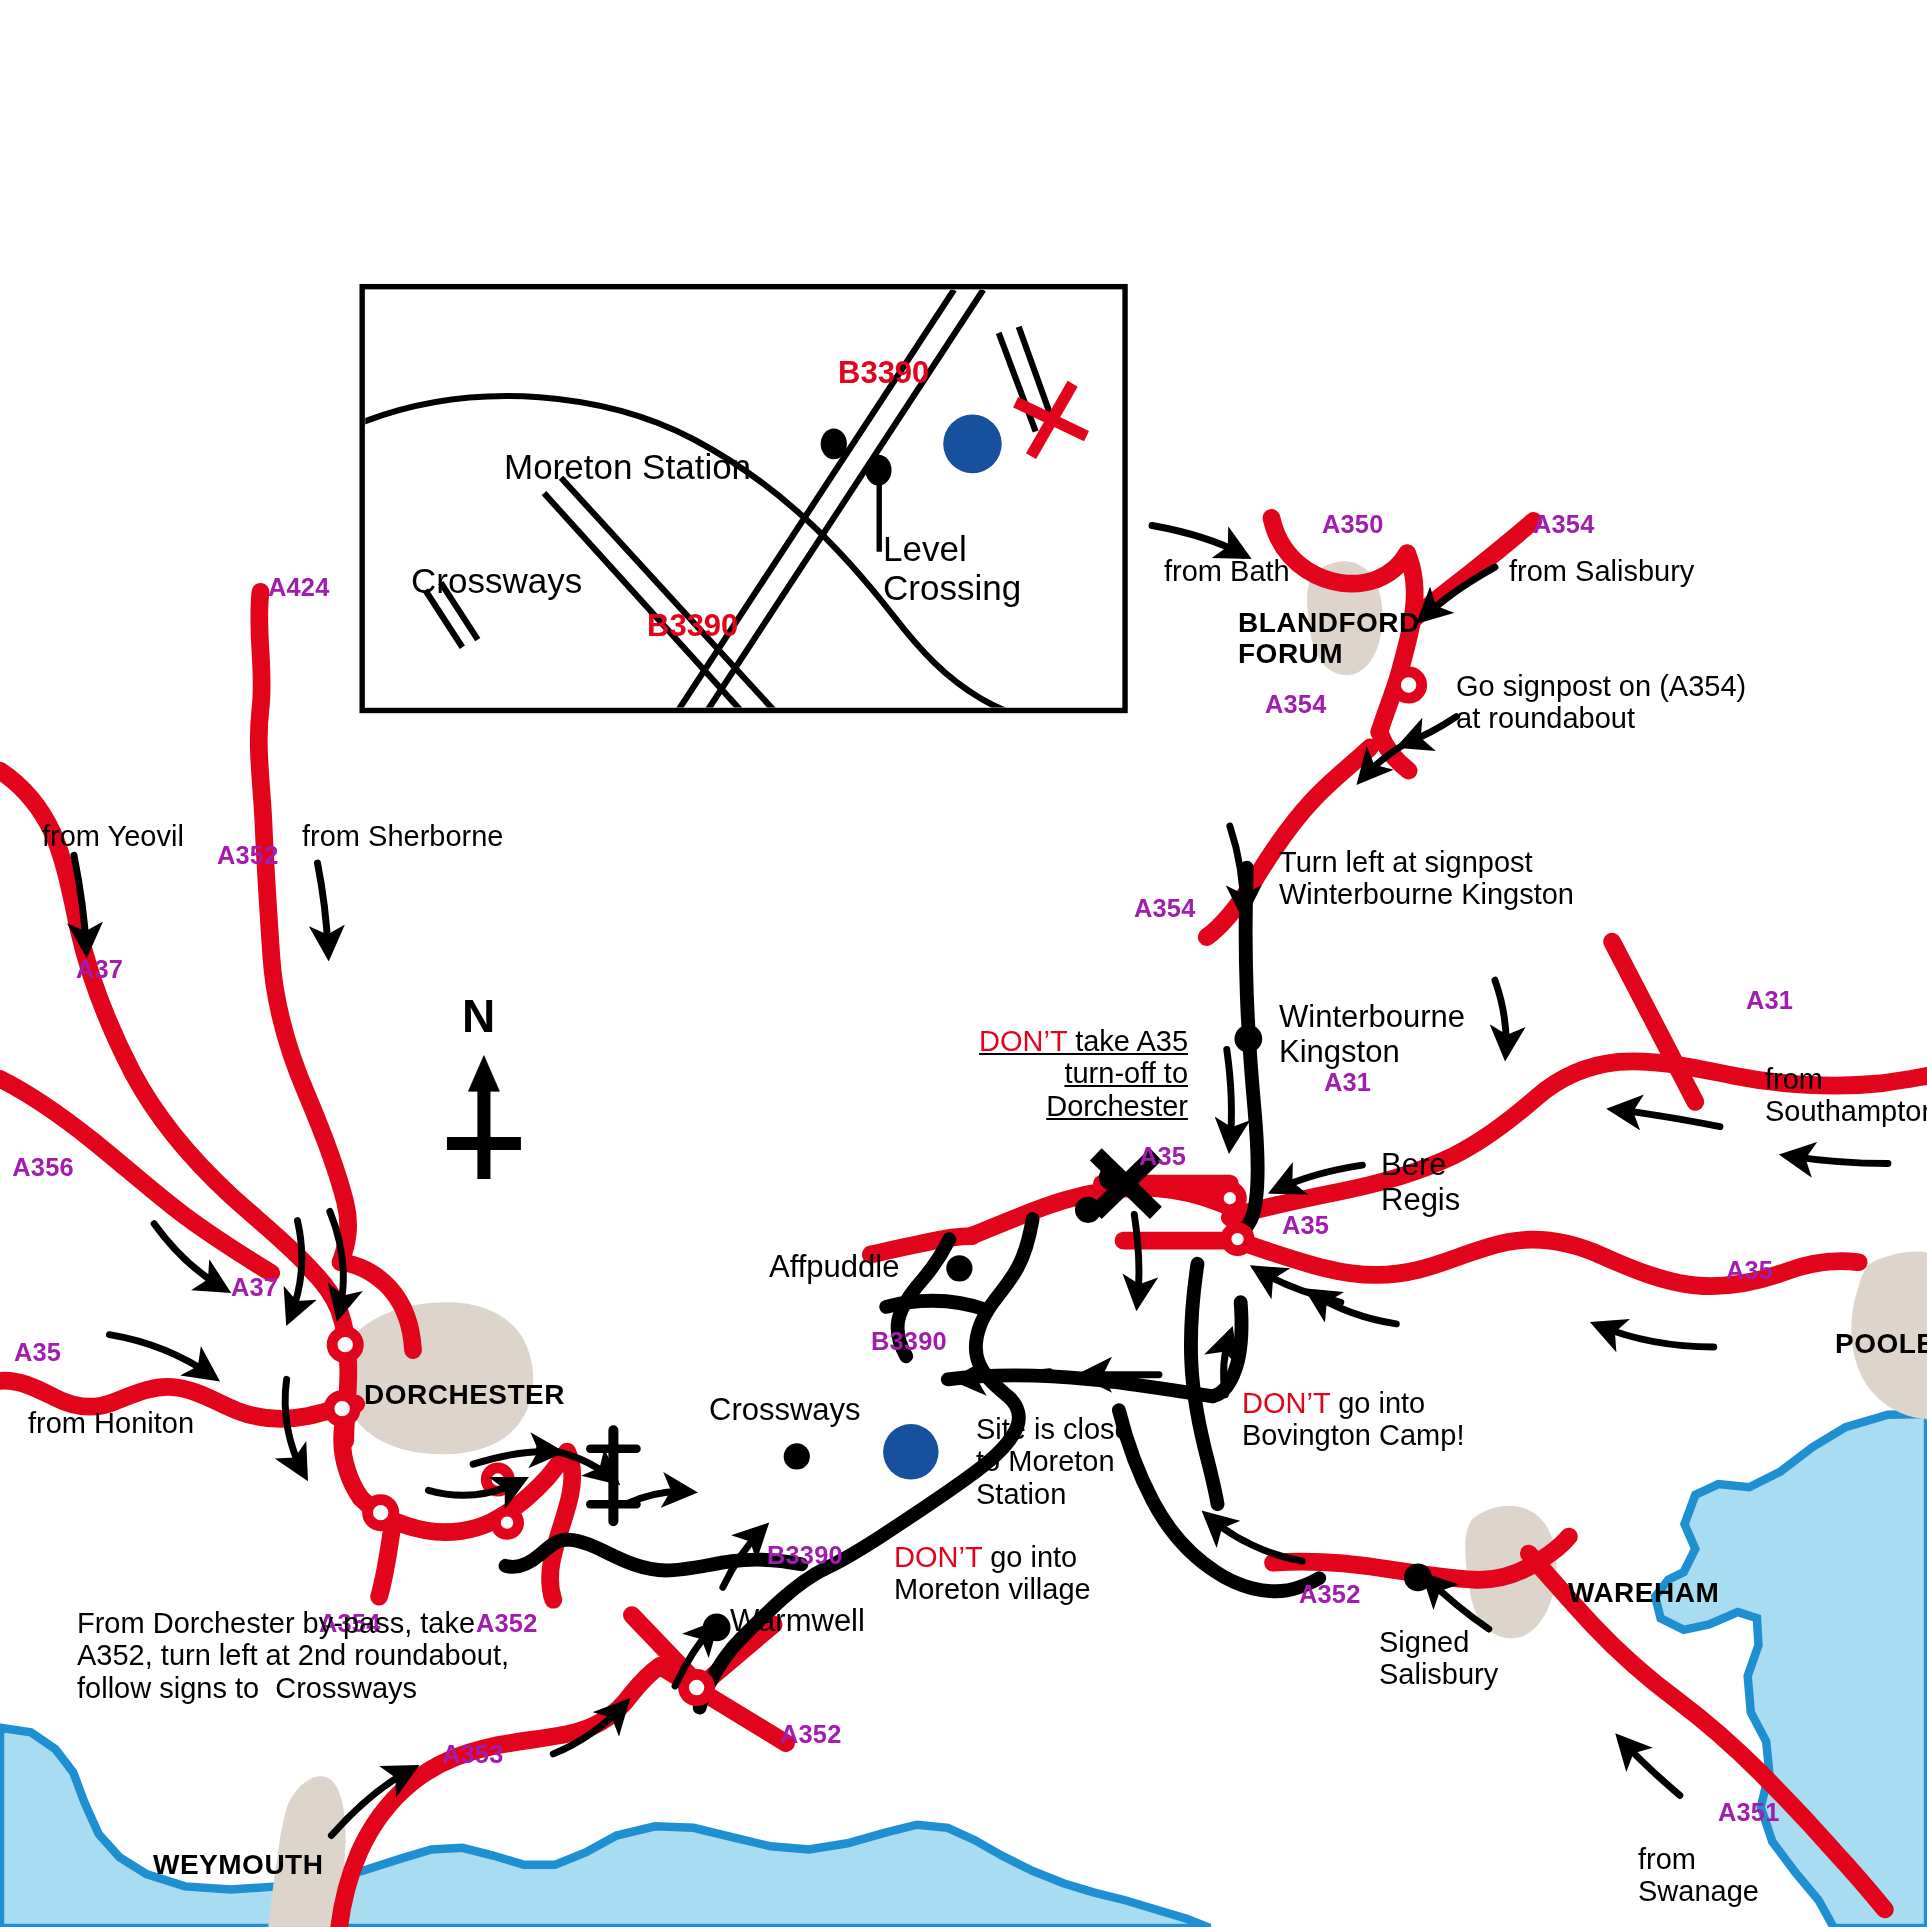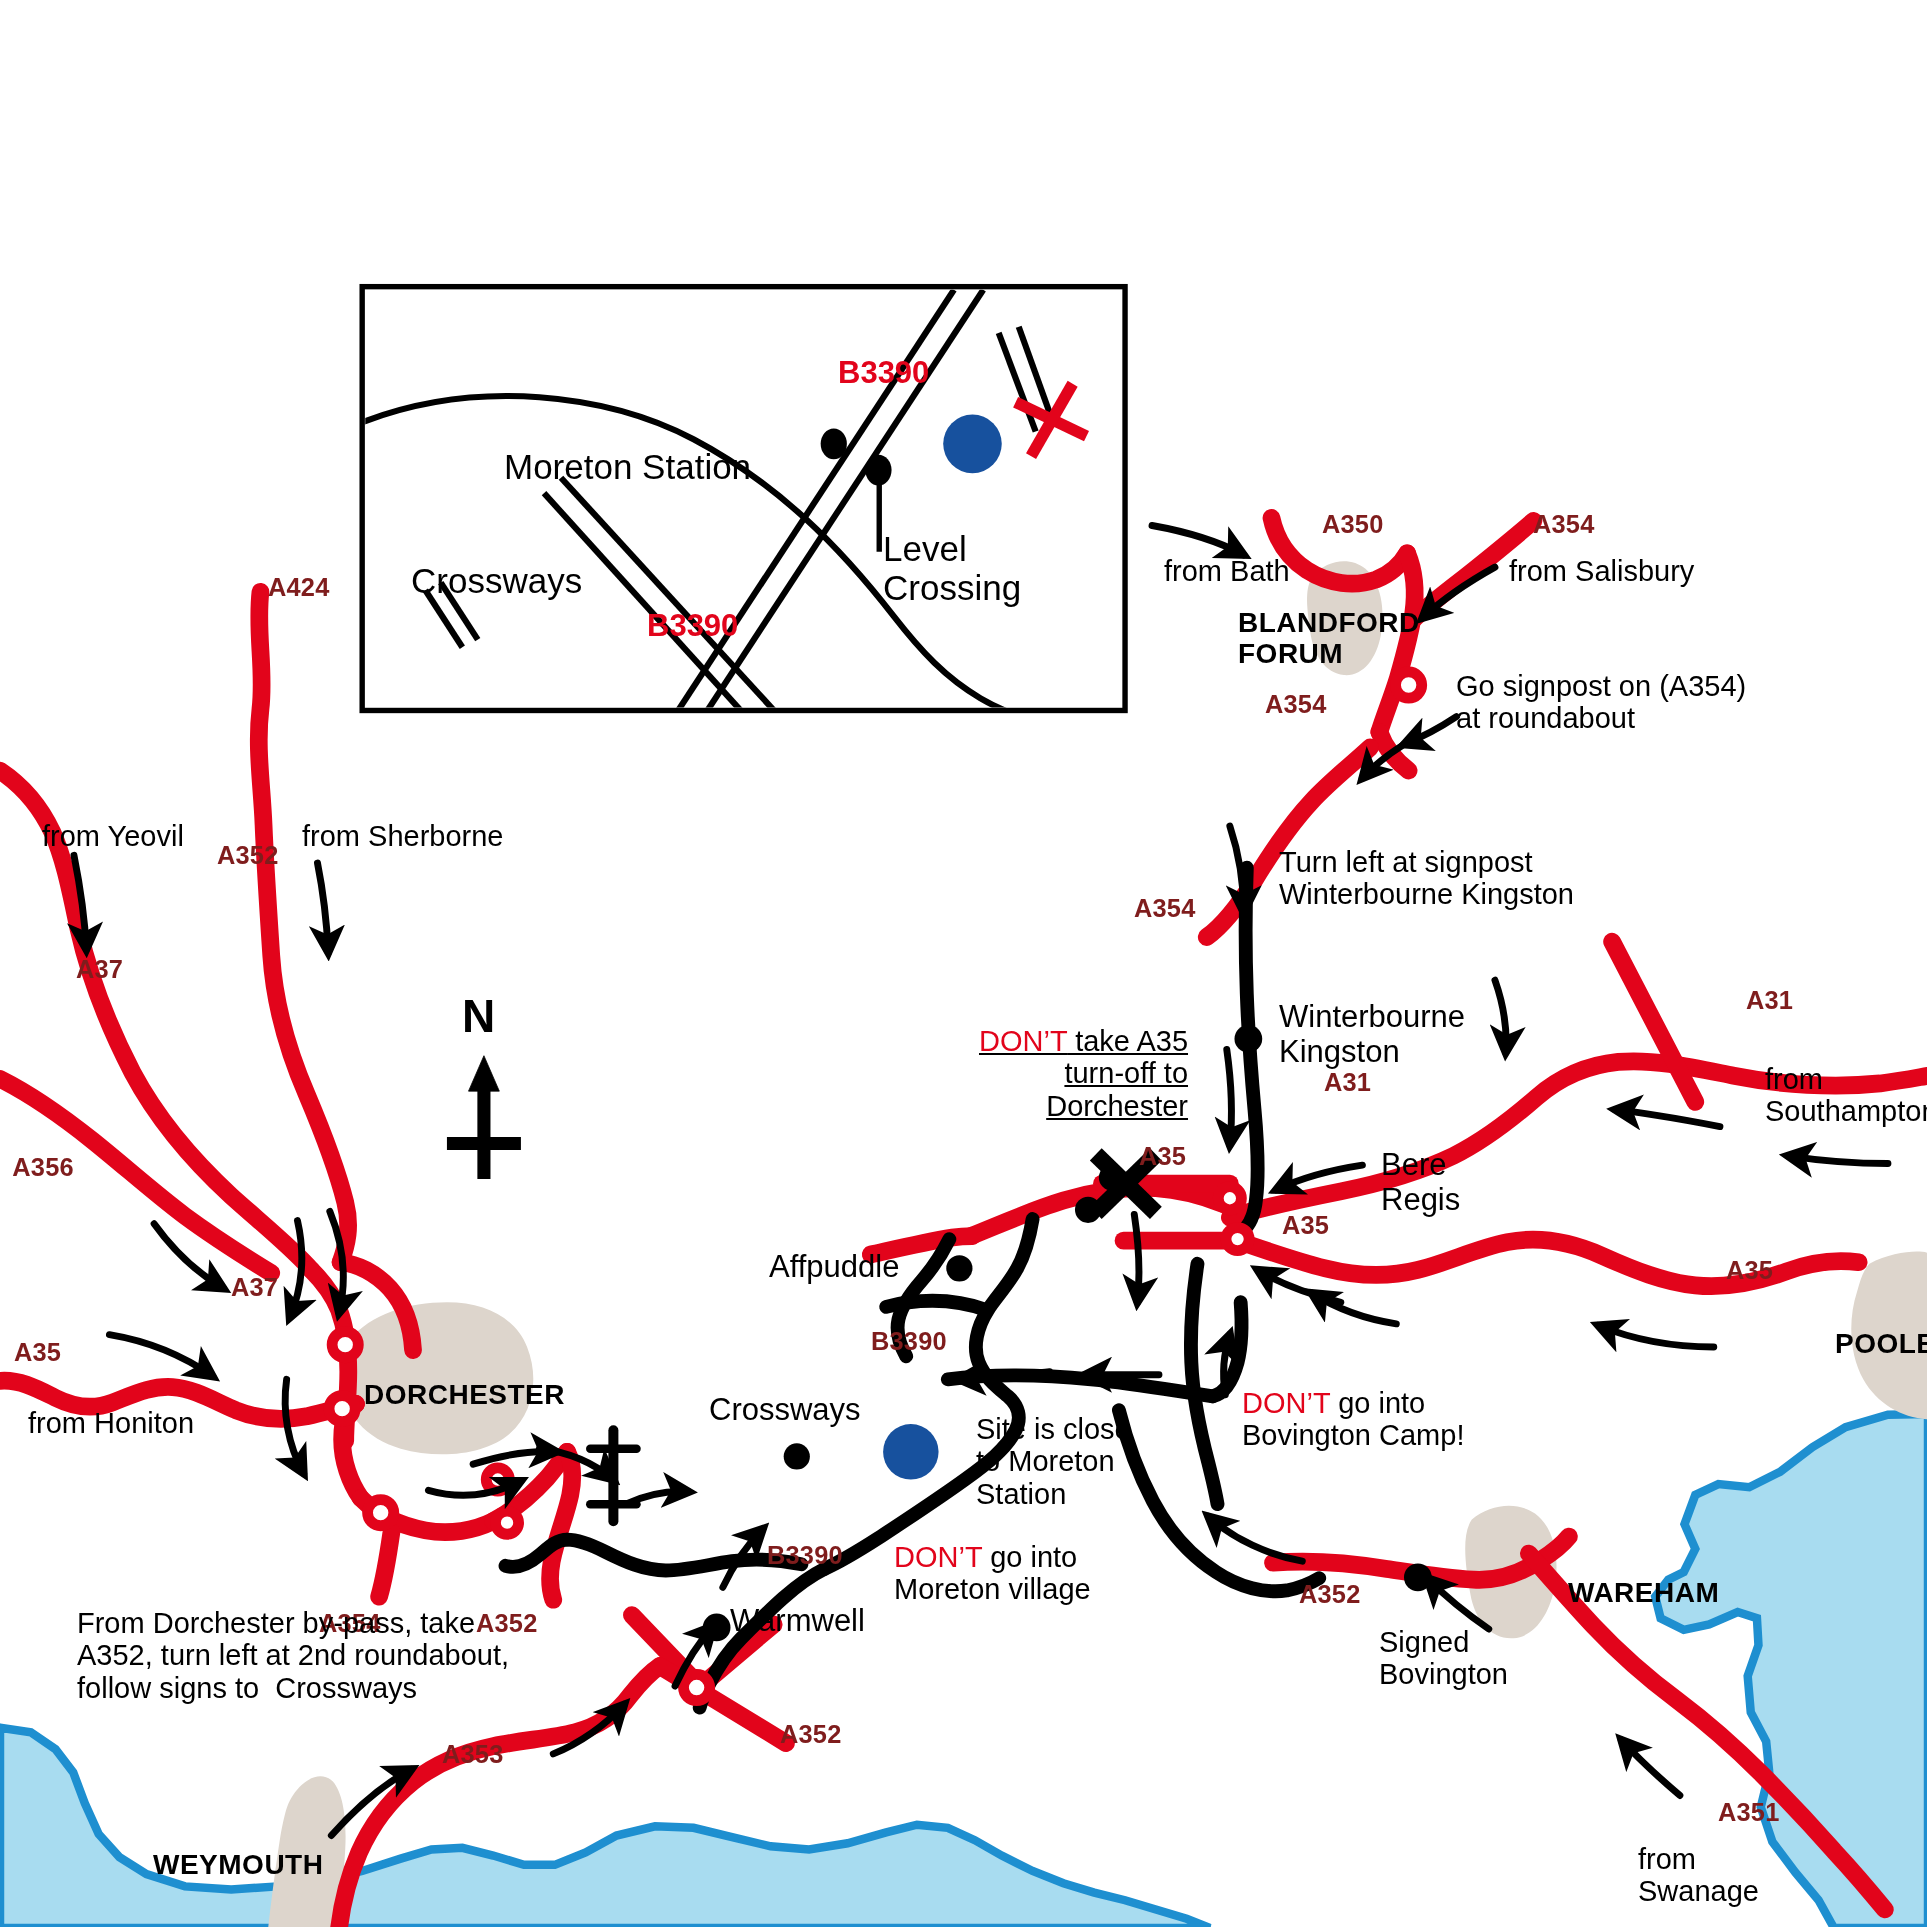--- a/index.html
+++ b/index.html
@@ -25,21 +25,21 @@
     width: 1928px;
     height: 1928px;
   }
   .lbl {
     position: absolute;
     white-space: pre;
     line-height: 1.12;
     pointer-events: none;
   }
   .road-num {
-    color: #7f1d1d;
+    color: #a21caf;
     font-weight: bold;
     font-size: 25.4px;
     letter-spacing: 0.2px;
   }
   .place {
     color: #000000;
     font-size: 31px;
     font-weight: normal;
   }
   .city {
@@ -439,21 +439,21 @@
   <div class="lbl note" style="left:42px; top:820px;">from Yeovil</div>
   <div class="lbl note" style="left:302px; top:820px;">from Sherborne</div>
   <div class="lbl note" style="left:28px; top:1407px;">from Honiton</div>
   <div class="lbl note" style="left:1164px; top:555px;">from Bath</div>
   <div class="lbl note" style="left:1509px; top:555px;">from Salisbury</div>
   <div class="lbl note" style="left:1765px; top:1063px;">from
 Southampton</div>
   <div class="lbl note" style="left:1638px; top:1843px;">from
 Swanage</div>
   <div class="lbl note" style="left:1379px; top:1626px;">Signed
-Bovington</div>
+Salisbury</div>
 
   <div class="lbl note" style="left:1456px; top:670px;">Go signpost on (A354)
 at roundabout</div>
   <div class="lbl note" style="left:1279px; top:846px;">Turn left at signpost
 Winterbourne Kingston</div>
 
   <div class="lbl note" style="left:979px; top:1025px; text-align:right;text-decoration:underline;"><span class="dont">DON’T</span><span> take A35
 turn-off to
 Dorchester</span></div>
 

